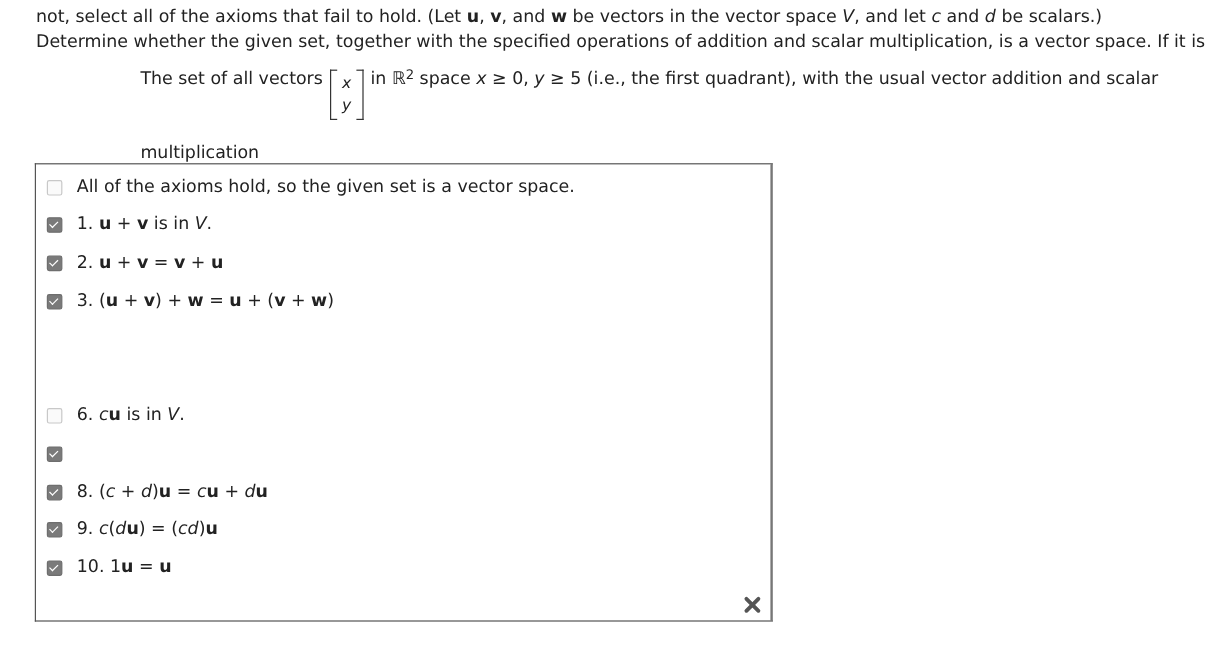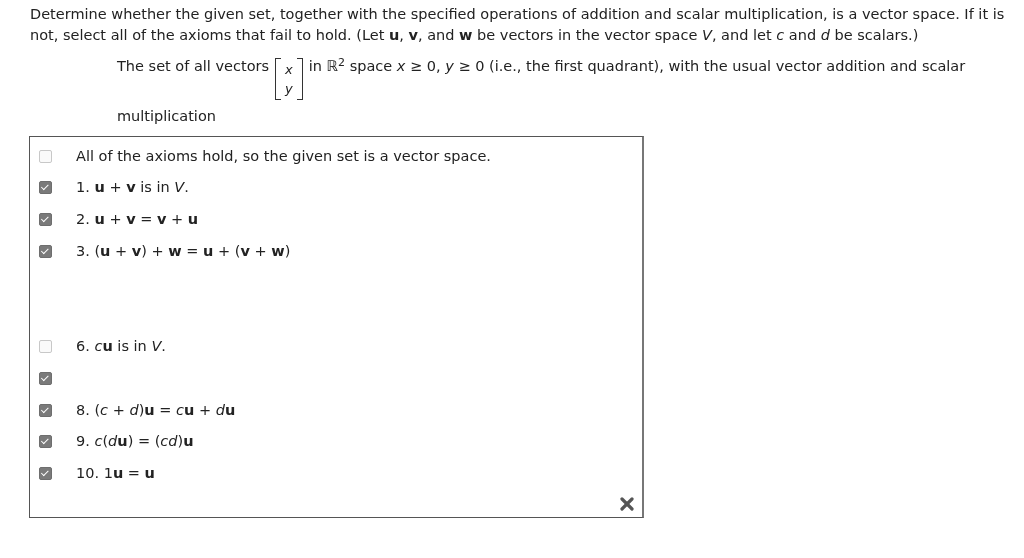--- a/index.html
+++ b/index.html
@@ -6,51 +6,51 @@
   body { width:1024px; height:558px; position:relative; overflow:hidden;
          font-family:"DejaVu Sans", sans-serif; color:#222; font-size:14.5px; }
   .prompt { position:absolute; left:30px; top:4px; width:990px; line-height:21px; font-size:14.5px; }
   .setdesc { position:absolute; left:117px; top:58px; width:880px; font-size:14.5px; }
   .setline { display:flex; align-items:flex-start; height:44px; }
   .matrix { display:inline-flex; align-items:center; margin:0 6px; height:42px; }
   .bracket { width:5px; height:40px; border:1.2px solid #333; }
   .bracket.l { border-right:none; }
   .bracket.r { border-left:none; }
   .mvals { display:flex; flex-direction:column; align-items:center; font-style:italic; font-size:13px; line-height:19px; padding:0 4px; }
-  .secondline { margin-top:4px; line-height:20px; }
+  .secondline { margin-top:16px; line-height:20px; }
   .box { position:absolute; left:29px; top:136px; width:612px; height:380px; border:1px solid #555; border-right:2px solid #777; border-bottom:1.5px solid #555; }
-  .opt { position:absolute; left:9px; display:flex; align-items:center; height:22px;gap:12px; }
+  .opt { position:absolute; left:9px; display:flex; align-items:center; height:22px; }
   .cb { width:13px; height:13px; border:1px solid #c8c8c8; border-radius:2px; background:#fafafa; margin-right:12px; box-sizing:border-box; display:flex; align-items:center; justify-content:center; }
   .cb.checked { background:#7a7a7a; border-color:#6e6e6e; }
   .cb.checked::after { content:""; width:6px; height:3px; border-left:1.8px solid #fff; border-bottom:1.8px solid #fff; transform:rotate(-45deg) translate(0px,-1px); }
   .opt-label { font-size:14.5px; white-space:nowrap; }
   b { font-weight:bold; }
   i { font-style:italic; }
   .xmark { position:absolute; right:7px; bottom:5px; width:16px; height:16px; cursor:pointer; }
 </style>
 </head>
 <body>
 
 <div class="prompt">
+  <div><span>not, select all of the axioms that fail to hold. (Let </span><b>u</b><span>, </span><b>v</b><span>, and </span><b>w</b><span> be vectors in the vector space </span><i>V</i><span>, and let </span><i>c</i><span> and </span><i>d</i><span> be scalars.)</span></div>
   <div>Determine whether the given set, together with the specified operations of addition and scalar multiplication, is a vector space. If it is</div>
-  <div><span>not, select all of the axioms that fail to hold. (Let </span><b>u</b><span>, </span><b>v</b><span>, and </span><b>w</b><span> be vectors in the vector space </span><i>V</i><span>, and let </span><i>c</i><span> and </span><i>d</i><span> be scalars.)</span></div>
 </div>
 
 <div class="setdesc">
   <div class="setline">
     <span>The set of all vectors</span>
     <span class="matrix">
       <span class="bracket l"></span>
       <span class="mvals">
         <span>x</span>
         <span>y</span>
       </span>
       <span class="bracket r"></span>
     </span>
-    <span>in</span>&nbsp;<span>ℝ</span><sup style="font-size:11px;position:relative;top:-2px;">2</sup>&nbsp;<span>space</span>&nbsp;<i>x</i><span style="white-space:pre"> ≥ 0, </span><i>y</i><span style="white-space:pre"> ≥ 0 (i.e., the first quadrant), with the usual vector addition and scalar</span>
+    <span>in</span>&nbsp;<span>ℝ</span><sup style="font-size:11px;position:relative;top:-2px;">2</sup>&nbsp;<span>space</span>&nbsp;<i>x</i><span style="white-space:pre"> ≥ 0, </span><i>y</i><span style="white-space:pre"> ≥ 5 (i.e., the first quadrant), with the usual vector addition and scalar</span>
   </div>
   <div class="secondline">multiplication</div>
 </div>
 
 <div class="box">
   <div class="opt" style="top:8px">
     <span class="cb"></span>
     <span class="opt-label">All of the axioms hold, so the given set is a vector space.</span>
   </div>
   <div class="opt" style="top:39px">

